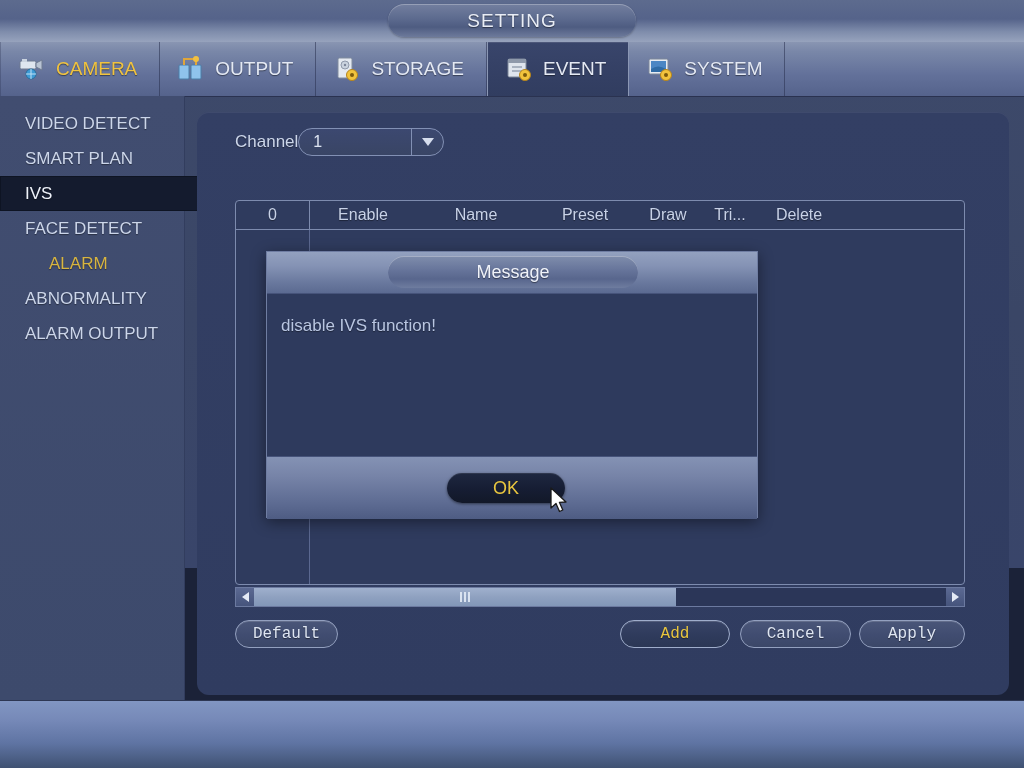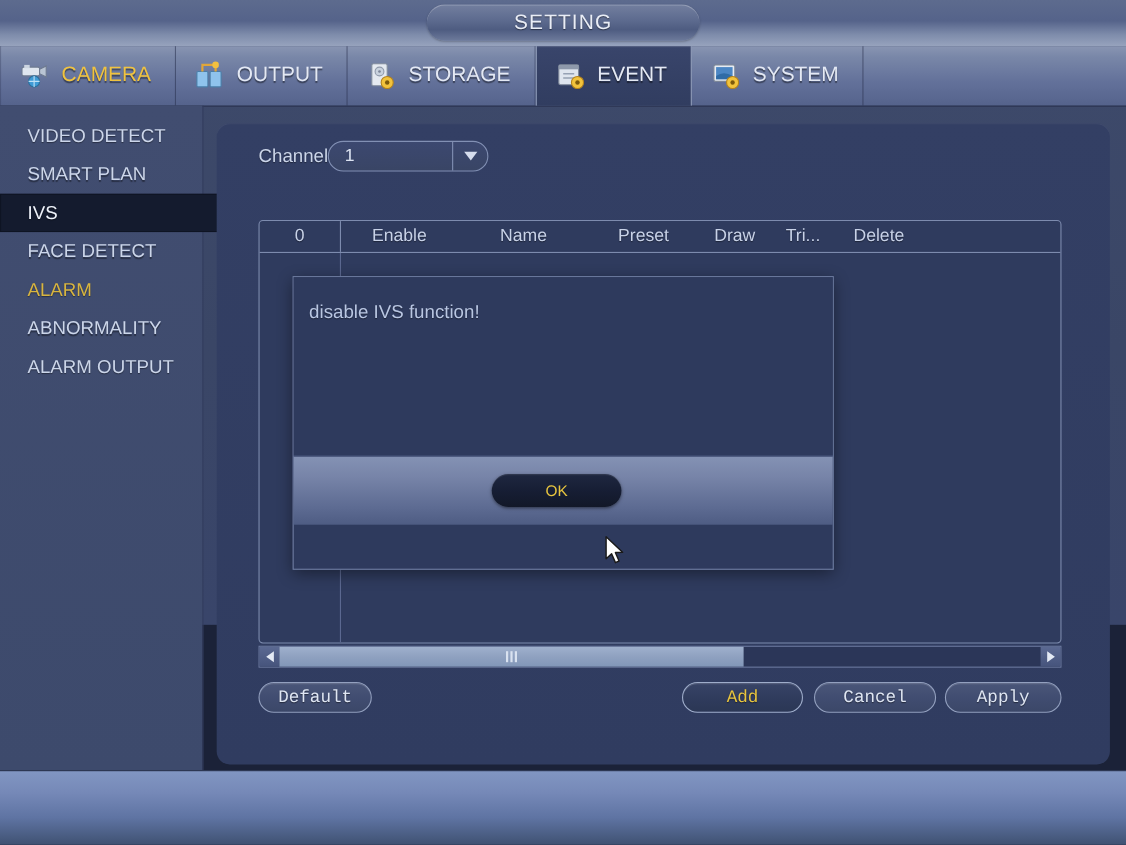--- a/index.html
+++ b/index.html
@@ -72,21 +72,21 @@
     color: #ccd6ea; font-size: 17px;
     text-shadow: 0 1px 1px rgba(0,0,0,0.4);
     white-space: nowrap;
   }
   .side-item.selected {
     background: #141b2e;
     box-shadow: inset 0 0 0 1px #0e1423;
     color: #eef2fa;
     width: 178px;
   }
-  .side-item.hilite { color: #d8b540; }
+  .side-item.hilite { color: #d8b540; margin-left: 24px; }
 
   
   .content {
     position: absolute; left: 197px; top: 112px;
     width: 812px; height: 583px;
     background: linear-gradient(180deg,#333f64 0%,#303c60 100%);
     border-radius: 12px;
     box-shadow: inset 0 1px 0 rgba(255,255,255,0.06);
   }
 
@@ -237,21 +237,21 @@
     position: relative;
     height: 62px;
     background: linear-gradient(180deg,#8492b4 0%,#7784a8 30%,#5d6b92 75%,#4e5c83 100%);
     border-top: 1px solid #46537a;
   }
   .ok-btn {
     position: absolute; left: 180px; top: 16px;
     width: 118px; height: 30px;
     border-radius: 15px;
     background: linear-gradient(180deg,#1e2740 0%,#161d33 55%,#121828 100%);
-    color: #e8c53f; font-size: 14px;
+    color: #e8c53f; font-size: 18px;
     display: flex; align-items: center; justify-content: center;
     box-shadow: inset 0 1px 0 rgba(255,255,255,0.08), 0 1px 3px rgba(0,0,0,0.5);
   }
   .cursor { position: absolute; left: 549px; top: 487px; width: 20px; height: 28px; }
 
   
   .bottomband {
     position: absolute; left: 0; top: 700px; width: 1024px; height: 68px;
     background: linear-gradient(180deg,#8196c2 0%,#7689b8 28%,#5f74a3 62%,#3e5070 100%);
     border-top: 1px solid #2d3753;
@@ -388,20 +388,23 @@
 
     <div class="btnrow">
       <div class="btn btn-default">Default</div>
       <div class="btn btn-add focused">Add</div>
       <div class="btn btn-cancel">Cancel</div>
       <div class="btn btn-apply">Apply</div>
     </div>
   </div>
 
   <div class="dialog">
+    <div class="dlg-head">
+      <div class="dlg-title-pill">Message</div>
+    </div>
     <div class="dlg-body">
       <div class="dlg-msg">disable IVS function!</div>
     </div>
     <div class="dlg-foot">
       <div class="ok-btn">OK</div>
     </div>
   </div>
 
   <div class="cursor">
     <svg viewBox="0 0 20 28" width="20" height="28">

